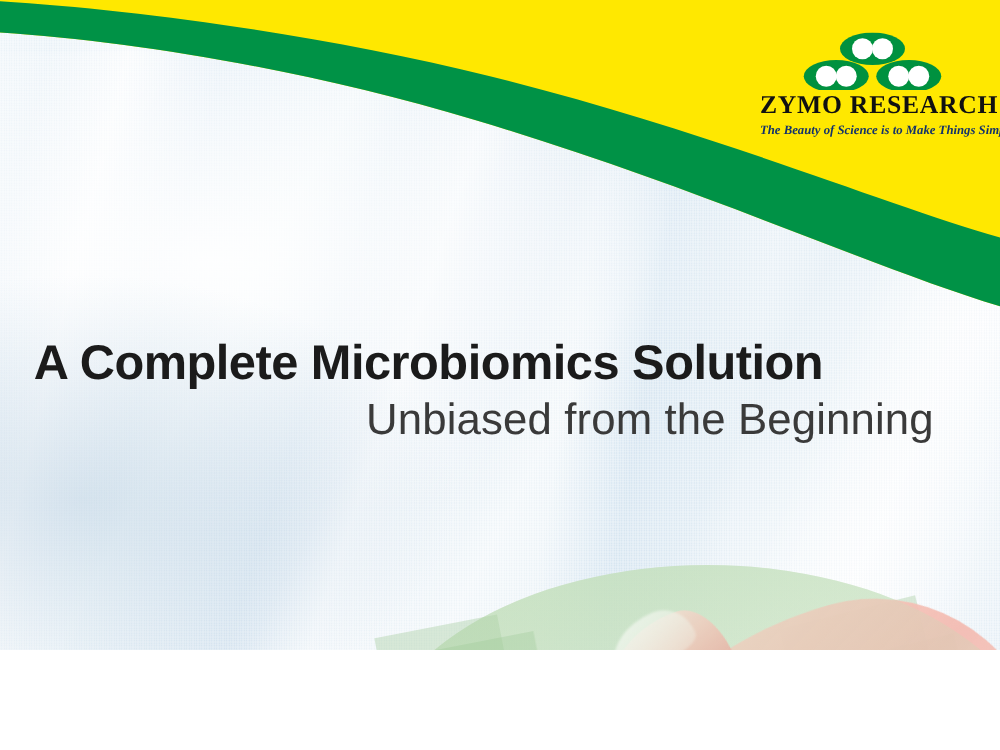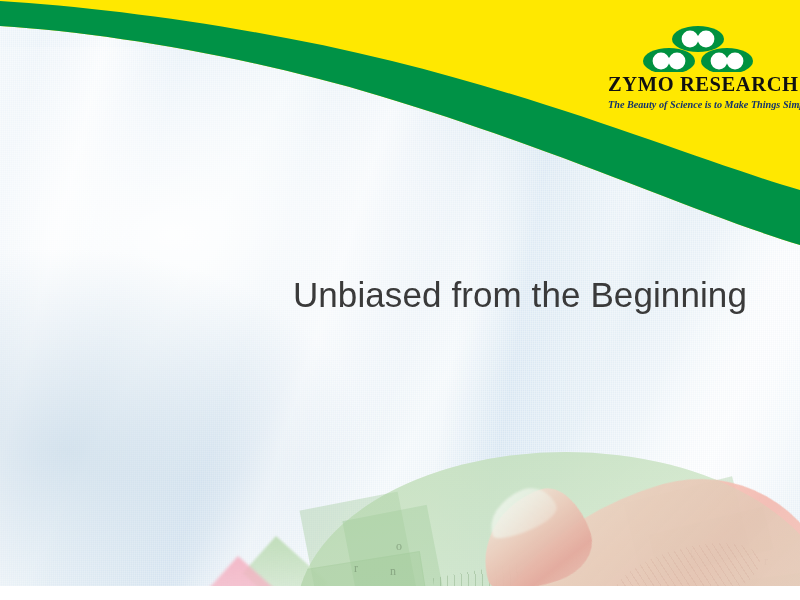--- a/index.html
+++ b/index.html
@@ -7,21 +7,21 @@
     padding: 0;
     background: #ffffff;
   }
   body {
     font-family: "Liberation Sans", sans-serif;
   }
 
   #slide {
     position: relative;
     width: 800px;
-    height: 586px;
+    height: 520px;
     overflow: hidden;
     background: #eef4f9;
   }
 
   
   .bg-base {
     position: absolute;
     inset: 0;
     background:
       linear-gradient(118deg,
@@ -348,16 +348,17 @@
           <circle cx="127" cy="35" r="8.4" fill="#FFFFFF"></circle>
           <path d="M111,29.5 L127,40.5 L127,29.5 L111,40.5 Z" fill="#FFFFFF"></path>
         </g>
       </svg>
     </div>
     <div class="logo-wordmark">ZYMO RESEARCH</div>
     <div class="logo-tagline">The Beauty of Science is to Make Things Simple®</div>
   </div>
 
   <div class="headline">
+    <div class="headline-title">A Complete Microbiomics Solution</div>
     <div class="headline-sub">Unbiased from the Beginning</div>
   </div>
 
 </div>
 
 </body></html>

